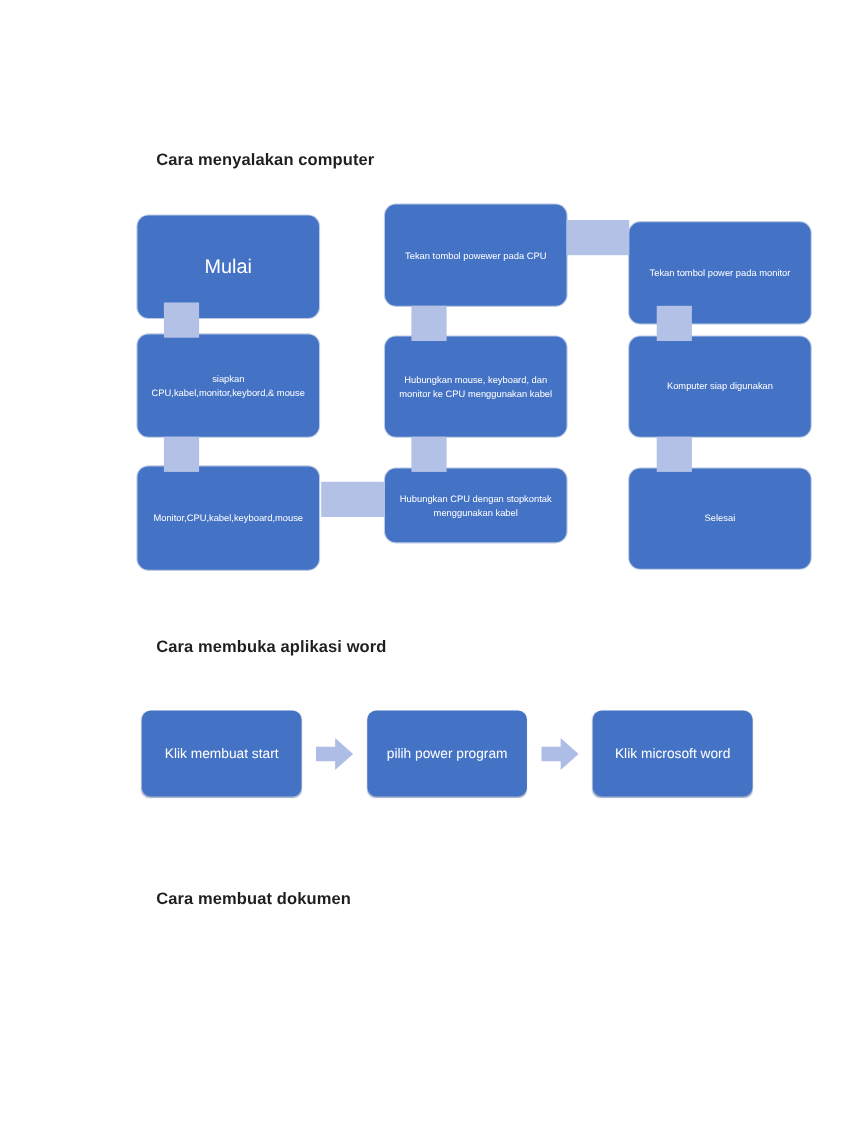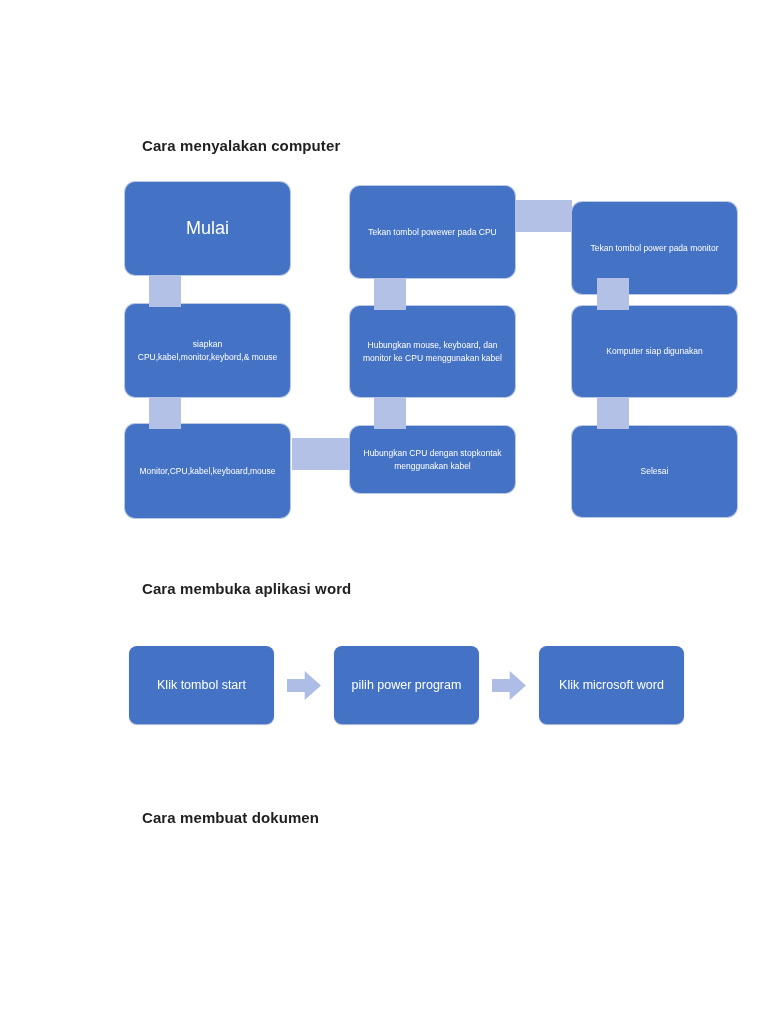--- a/index.html
+++ b/index.html
@@ -36,21 +36,21 @@
     display: flex;
     align-items: center;
     justify-content: center;
     text-align: center;
     font-size: 8.5px;
     line-height: 1.45;
     white-space: pre-line;
     padding: 4px 8px;
     box-shadow: 0 0 0 1px rgba(61,100,175,0.35);
   }
-  .r1c1 { left: 93px;  top: 150px; height: 93px; font-size: 18px; font-weight: 400; }
+  .r1c1 { left: 93px;  top: 164px; height: 93px; font-size: 18px; font-weight: 400; }
   .r1c2 { left: 318px; top: 154px; height: 92px; }
   .r1c3 { left: 540px; top: 154px; height: 92px; margin-top: 16px; }
   .r2c1 { left: 93px;  top: 272px; height: 93px; }
   .r2c2 { left: 318px; top: 274px; height: 91px; }
   .r2c3 { left: 540px; top: 274px; height: 91px; }
   .r3c1 { left: 93px;  top: 392px; height: 94px; }
   .r3c2 { left: 318px; top: 394px; height: 67px; }
   .r3c3 { left: 540px; top: 394px; height: 91px; }
 
   .connector {
@@ -133,21 +133,21 @@
   <div class="connector v-c1-b"></div>
   <div class="connector v-c2-a"></div>
   <div class="connector v-c2-b"></div>
   <div class="connector v-c3-a"></div>
   <div class="connector v-c3-b"></div>
   <div class="connector h-r1"></div>
   <div class="connector h-r3"></div>
 
   <div class="heading heading-2">Cara membuka aplikasi word</div>
 
-  <div class="sbox s1">Klik tombol start</div>
+  <div class="sbox s1">Klik membuat start</div>
   <div class="block-arrow a1"></div>
   <div class="sbox s2">pilih power program</div>
   <div class="block-arrow a2"></div>
   <div class="sbox s3">Klik microsoft word</div>
 
   <div class="heading heading-3">Cara membuat dokumen</div>
 
   <div class="cutoff-box"></div>
 
 </div>

